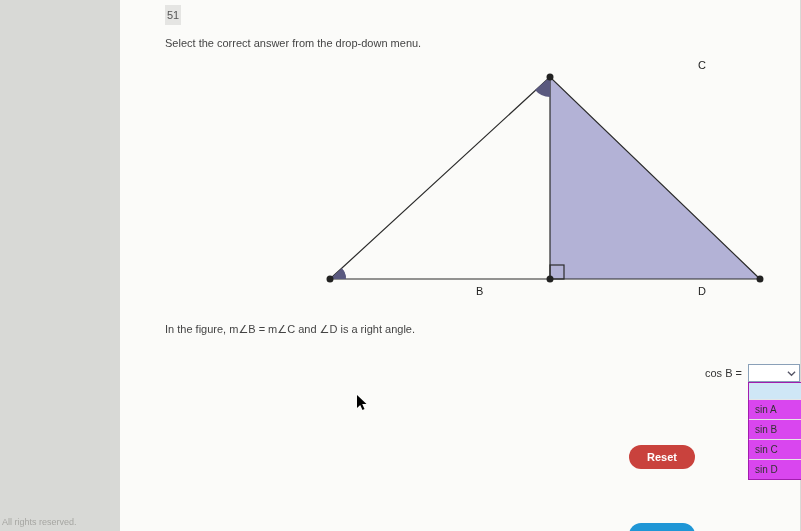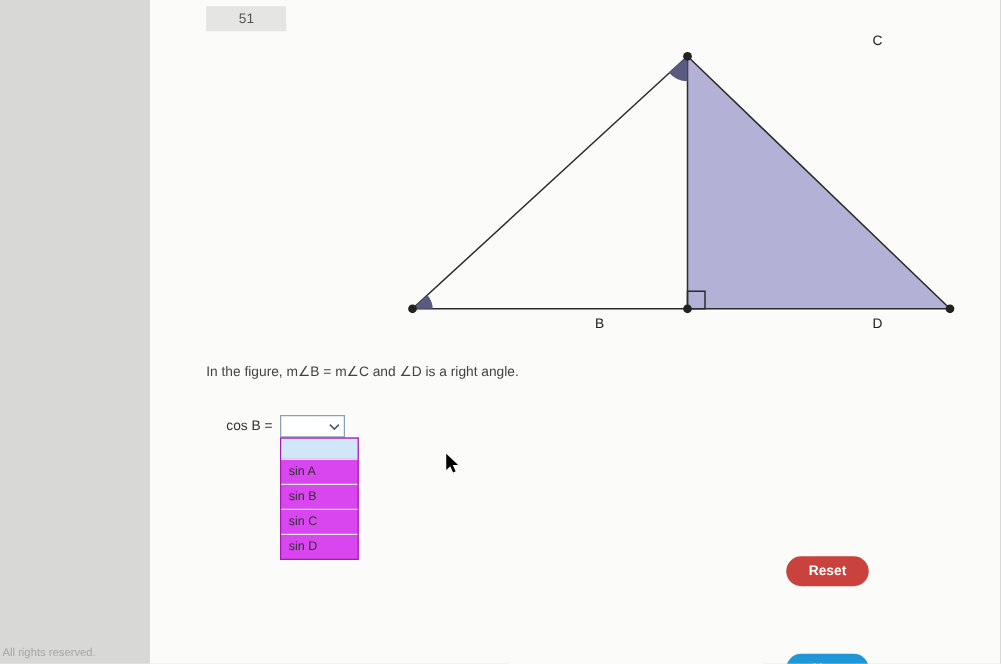--- a/index.html
+++ b/index.html
@@ -15,21 +15,21 @@
       background: #fbfbf9;
       margin-left: 120px;
       width: 680px;
       min-height: 531px;
       padding: 0;
       position: relative;
     }
     .question-number-box {
       background: #e5e5e3;
       display: inline-block;
-      padding: 4px 26px;
+      padding: 4px 2px;
       font-size: 11px;
       color: #555;
       margin-left: 45px;
       margin-top: 5px;
     }
     .instruction {
       font-size: 11px;
       color: #454545;
       margin: 12px 0 8px 45px;
     }
@@ -51,20 +51,21 @@
       margin: 6px 0 28px 45px;
     }
     .equation-row {
       display: flex;
       align-items: flex-start;
       gap: 6px;
       margin-left: 61px;
       font-size: 11px;
       color: #333;
       position: relative;
+      justify-content: flex-end;
     }
     .equation-label { padding-top: 3px; }
     .dropdown {
       position: relative;
       width: 52px;
     }
     .dropdown-selected {
       width: 52px;
       height: 18px;
       border: 1px solid #8aa0b8;
@@ -138,20 +139,21 @@
       color: #a6a6a2;
     }
   </style>
 </head>
 <body>
 
 <div class="page">
 
   <div class="question-number-box">51</div>
 
+  <div class="instruction">Select the correct answer from the drop-down menu.</div>
 
   <div class="figure-area">
     <svg width="520" height="250" viewBox="0 0 520 250">
 
       <polygon points="280,20 280,222 490,222" fill="#b3b2d6" stroke="none"></polygon>
 
       <polygon points="280,20 60,222 490,222" fill="none" stroke="#2b2b2b" stroke-width="1.2"></polygon>
 
       <line x1="280" y1="20" x2="280" y2="222" stroke="#2b2b2b" stroke-width="1.2"></line>
 

